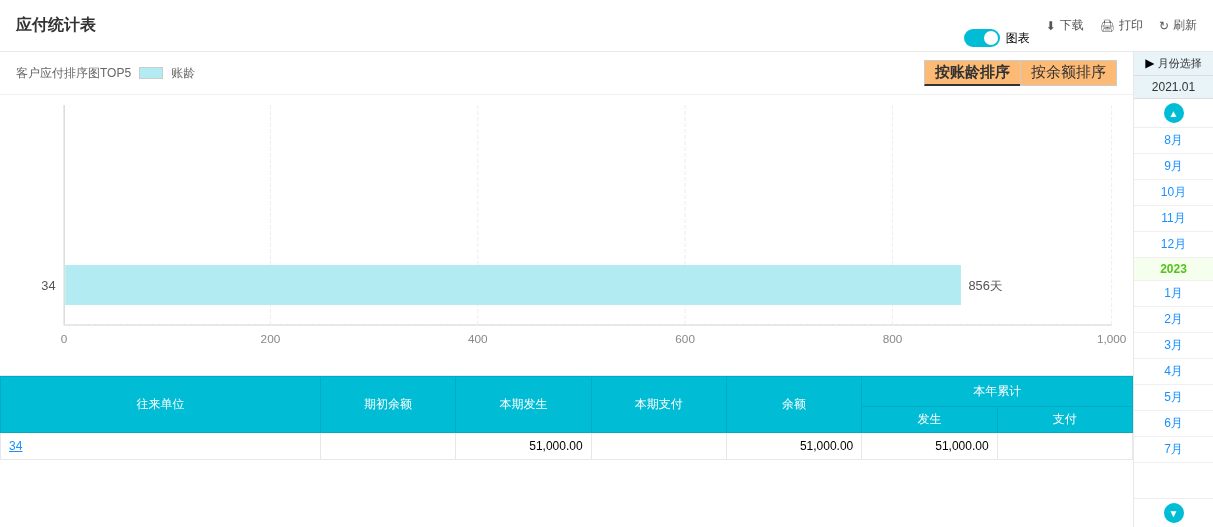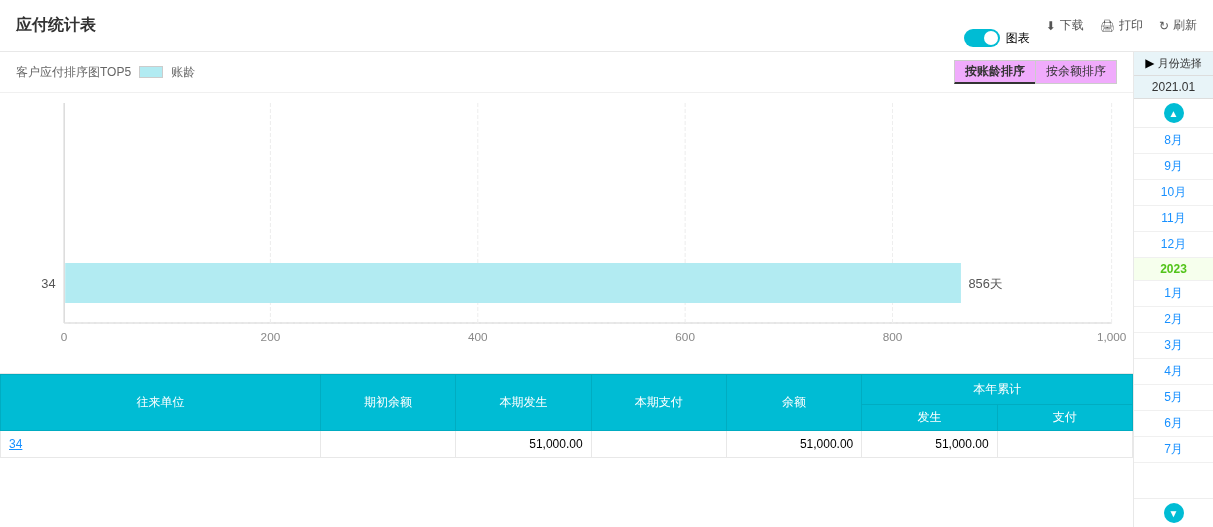--- a/index.html
+++ b/index.html
@@ -20,21 +20,21 @@
     .main-content { display: flex; flex: 1; overflow: hidden; justify-content: flex-end; }
     
     
     .chart-section { flex: 1; display: flex; flex-direction: column; overflow: hidden; background: #fff; }
     
     
     .chart-header { display: flex; align-items: center; justify-content: space-between; padding: 8px 16px; border-bottom: 1px solid #f0f0f0; }
     .chart-legend { display: flex; align-items: center; gap: 8px; font-size: 12px; color: #666; }
     .legend-box { width: 24px; height: 12px; background: #b2ebf2; border: 1px solid #ccc; }
     .chart-sort-tabs { display: flex; gap: 0; }
-    .sort-tab { padding: 2px 10px; border: 1px solid #ccc; cursor: pointer; font-size: 12px; color: #333; background: #f0abfc; }
+    .sort-tab { padding: 2px 10px; border: 1px solid #ccc; cursor: pointer; font-size: 15px; color: #333; background: #fdba74; }
     .sort-tab:first-child { border-right: none; }
     .sort-tab.active { border-bottom: 2px solid #333; font-weight: bold; }
     
     
     .table-section { background: #fff; border-top: 1px solid #e8e8e8; }
     .table-wrapper { overflow-x: auto; }
     table { width: 100%; border-collapse: collapse; font-size: 12px; }
     thead tr:first-child th { background: #00bcd4; color: #fff; text-align: center; padding: 6px 8px; border: 1px solid #00acc1; font-weight: normal; }
     thead tr:last-child th { background: #00bcd4; color: #fff; text-align: center; padding: 4px 8px; border: 1px solid #00acc1; font-weight: normal; }
     tbody tr td { padding: 6px 8px; border: 1px solid #e8e8e8; text-align: right; }

